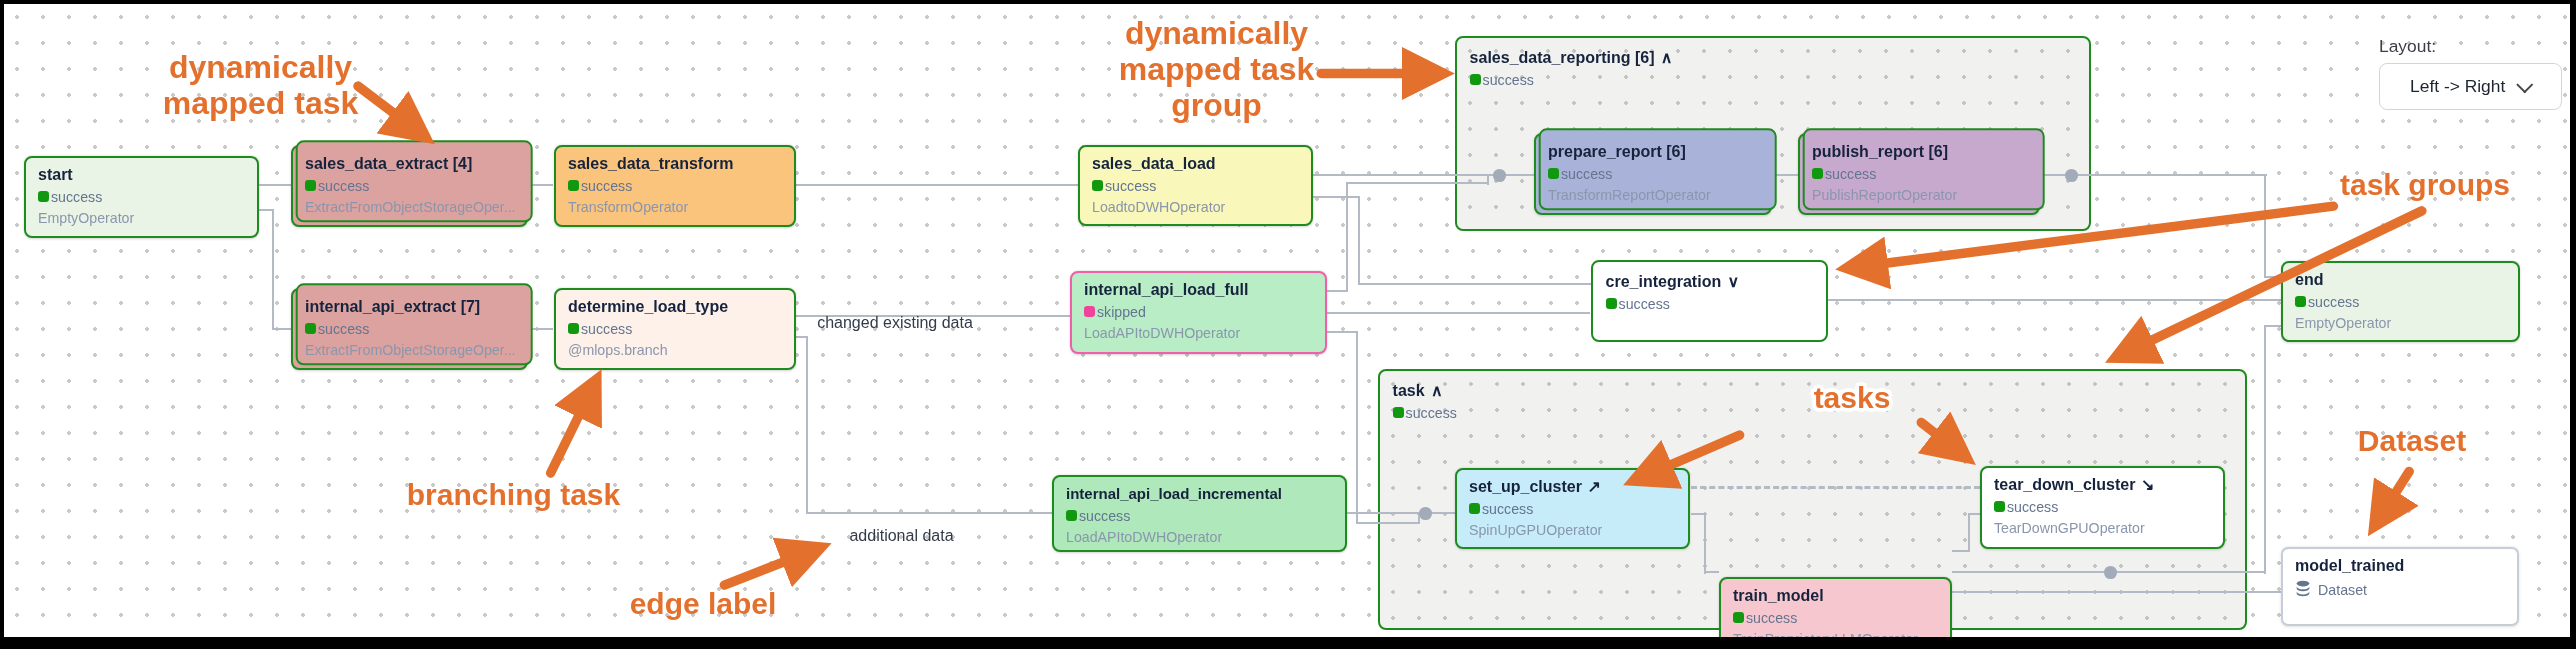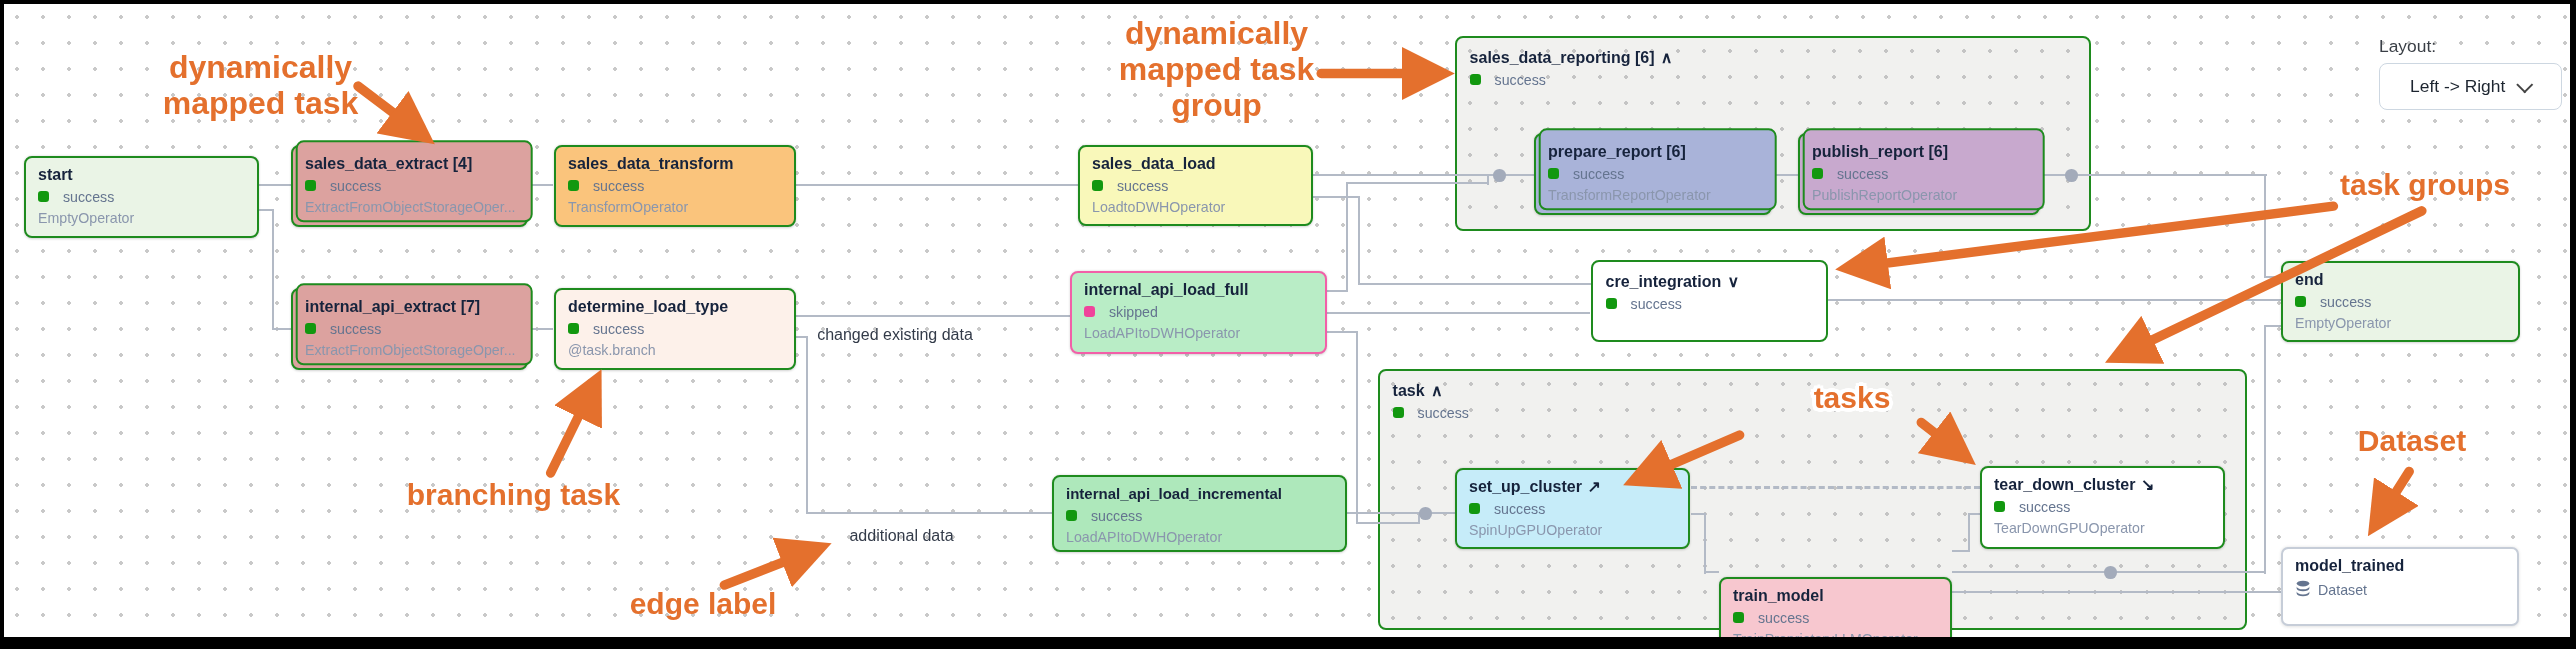--- a/index.html
+++ b/index.html
@@ -42,21 +42,21 @@
     padding:7.1px 12px;background:#fff;
     box-shadow:0 0.8px 2.4px rgba(0,0,0,.18);
   }
   .node.mapped::before{
     content:"";position:absolute;inset:-2.4px;z-index:-1;
     transform:translate(4.7px,-4.7px);
     border:2.4px solid var(--green);border-radius:8px;background:inherit;
   }
   .nt{font-size:16px;font-weight:bold;color:var(--ink);line-height:20px;white-space:nowrap;}
   .nt .sfx{margin-left:5.5px;}
-  .nr{display:flex;align-items:center;gap:14px;line-height:20px;margin-top:1.6px;}
+  .nr{display:flex;align-items:center;gap:2px;line-height:20px;margin-top:1.6px;}
   .sq{width:11px;height:11px;border-radius:3.2px;background:var(--sqgreen);flex:0 0 auto;}
   .sq.skipped{background:var(--pinksq);}
   .st{font-size:14.2px;color:var(--muted);}
   .op{font-size:14.2px;color:var(--muted2);line-height:20px;margin-top:1.6px;white-space:nowrap;}
   .node.dataset{border:2px solid #c6cdd8;border-radius:7.1px;box-shadow:0 0.8px 3.2px rgba(0,0,0,.12);}
   .dbrow{display:flex;align-items:center;gap:7.1px;margin-top:4px;}
   
   #edges{position:absolute;inset:0;z-index:2;}
   .eh,.ev{position:absolute;background:var(--edge);}
   .eh{height:2.4px;}
@@ -173,21 +173,21 @@
     <div class="eh" style="left:2260px;top:321px;width:17.4px;"></div>
 
     <div class="eh" style="left:1948px;top:587px;width:329px;"></div>
 
     <div class="dot" style="left:1489px;top:165px;"></div>
     <div class="dot" style="left:2061px;top:165px;"></div>
     <div class="dot" style="left:1415px;top:503px;"></div>
     <div class="dot" style="left:2100px;top:562px;"></div>
   </div>
 
-  <div class="elabel" style="left:812px;top:322px;width:158px;text-align:center;">changed existing data</div>
+  <div class="elabel" style="left:812px;top:310px;width:158px;text-align:center;">changed existing data</div>
   <div class="elabel" style="left:842px;top:523px;width:111px;text-align:center;">additional data</div>
 
   <div class="node" style="left:20px;top:152px;width:235px;height:82px;background:#eaf4e6;">
     <div class="nt">start</div>
     <div class="nr">
         <span class="sq"></span>
         <span class="st">success</span>
       </div>
     <div class="op">EmptyOperator</div>
   </div>
@@ -227,21 +227,21 @@
       </div>
     <div class="op">ExtractFromObjectStorageOper...</div>
   </div>
 
   <div class="node" style="left:550px;top:284px;width:242px;height:82px;background:#fdf1ea;">
     <div class="nt">determine_load_type</div>
     <div class="nr">
         <span class="sq"></span>
         <span class="st">success</span>
       </div>
-    <div class="op">@task.branch</div>
+    <div class="op">@mlops.branch</div>
   </div>
 
   <div class="node" style="left:1066px;top:267px;width:257px;height:83px;background:#b9edc6;border-color:var(--pink);">
     <div class="nt">internal_api_load_full</div>
     <div class="nr">
         <span class="sq skipped"></span>
         <span class="st">skipped</span>
       </div>
     <div class="op">LoadAPItoDWHOperator</div>
   </div>

